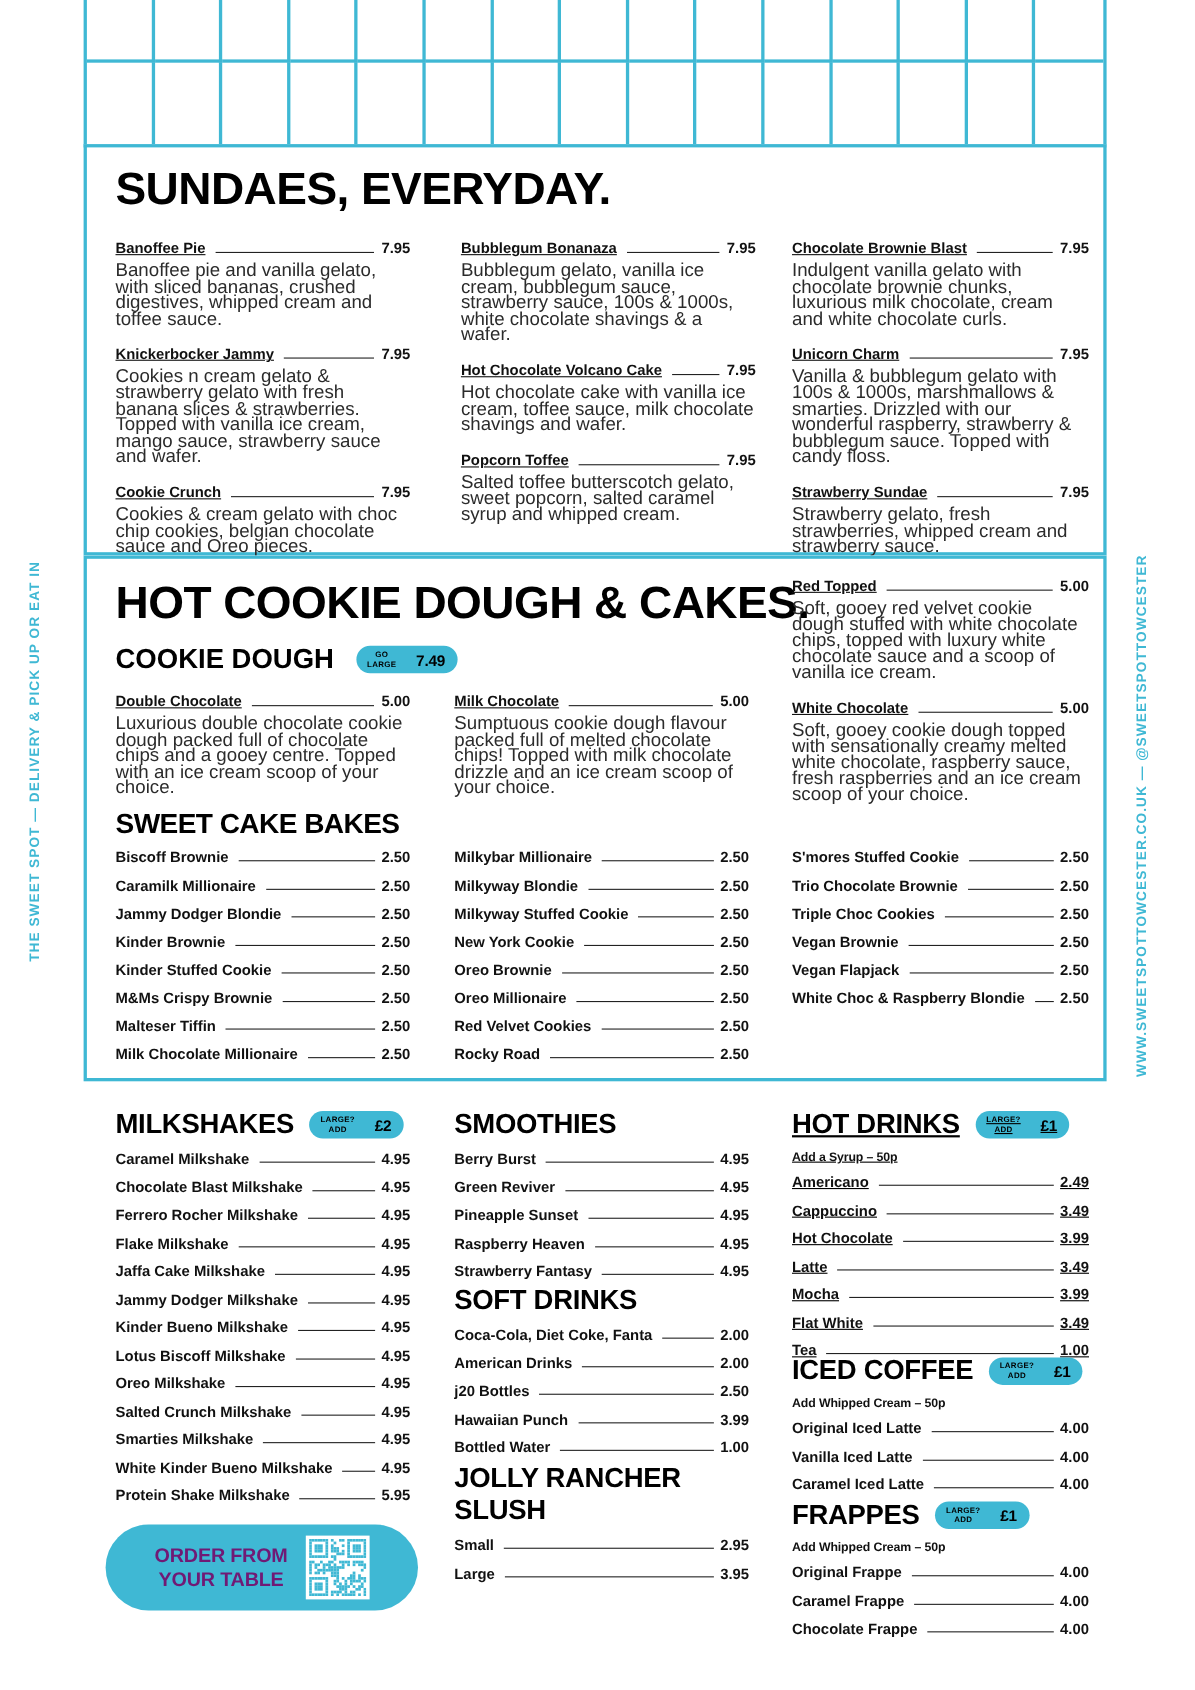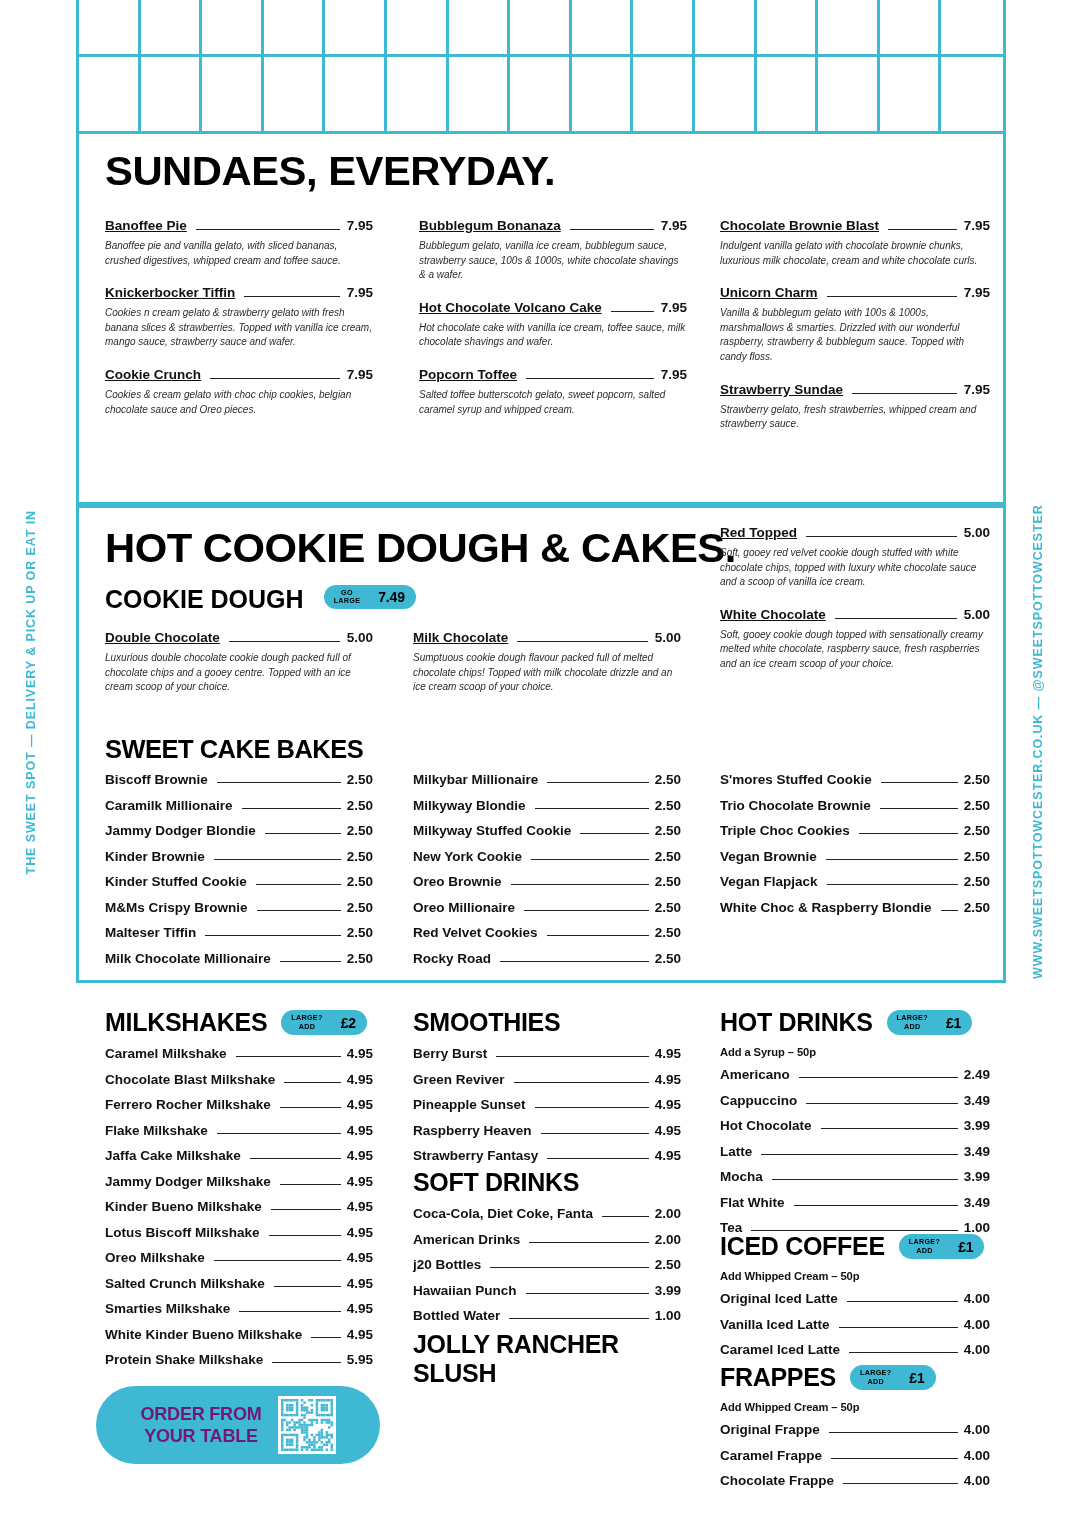--- a/index.html
+++ b/index.html
@@ -78,22 +78,22 @@
   }
   .itemrow .nm { flex: 0 0 auto; text-decoration: underline; }
   .itemrow .dots {
     flex: 1 1 auto;
     border-bottom: 1.4px solid #222;
     margin: 0 7px 4px 9px;
     min-width: 14px;
   }
   .itemrow .pr { flex: 0 0 auto; font-weight: 700; }
   .desc {
-    font-size: 10px; line-height: 14.6px; color: #2b2b2b;
-    font-weight: 400; margin-top: 5px; margin-bottom: 17px; font-style: italic;
+    font-size: 17px; line-height: 14.6px; color: #2b2b2b;
+    font-weight: 400; margin-top: 5px; margin-bottom: 17px;
   }
 
   
   .listrow {
     display: flex; align-items: flex-end;
     font-size: 13.5px; font-weight: 700; color: #111;
     white-space: nowrap; margin-bottom: 10.5px;
   }
   .listrow .nm { flex: 0 0 auto; }
   .listrow .dots {
@@ -187,21 +187,21 @@
       <div>
         <div class="itemrow">
           <span class="nm">Banoffee Pie</span>
           <span class="dots"></span>
           <span class="pr">7.95</span>
         </div>
         <div class="desc">Banoffee pie and vanilla gelato, with sliced bananas, crushed digestives, whipped cream and toffee sauce.</div>
       </div>
       <div>
         <div class="itemrow">
-          <span class="nm">Knickerbocker Tiffin</span>
+          <span class="nm">Knickerbocker Jammy</span>
           <span class="dots"></span>
           <span class="pr">7.95</span>
         </div>
         <div class="desc">Cookies n cream gelato &amp; strawberry gelato with fresh banana slices &amp; strawberries. Topped with vanilla ice cream, mango sauce, strawberry sauce and wafer.</div>
       </div>
       <div>
         <div class="itemrow">
           <span class="nm">Cookie Crunch</span>
           <span class="dots"></span>
           <span class="pr">7.95</span>
@@ -258,21 +258,21 @@
           <span class="dots"></span>
           <span class="pr">7.95</span>
         </div>
         <div class="desc">Strawberry gelato, fresh strawberries, whipped cream and strawberry sauce.</div>
       </div>
     </div>
 
   <div class="panel panel-cookie"></div>
   <div class="bigtitle h-cookie">HOT COOKIE DOUGH &amp; CAKES.</div>
 
-  <div style="position:absolute; left:105px; top:585px; display:flex; align-items:flex-start; gap:20px;">
+  <div style="position:absolute; left:105px; top:585px; display:flex; align-items:center; gap:20px;">
     <span class="h-sub">COOKIE DOUGH</span>
     <span class="pill">
       <span class="lab">
         <span>GO</span><br><span>LARGE</span>
       </span>
       <span class="amt">7.49</span>
     </span>
   </div>
 
   <div class="col" style="left:105px; top:630px; width:268px;" id="ck-l">
@@ -574,23 +574,35 @@
           <span class="dots"></span>
           <span class="pr">1.00</span>
         </div>
       </div>
   </div>
 
   <div class="zone" style="left:413px; top:1330px; width:268px;">
     <div class="zone-h">
       <span class="ttl">JOLLY RANCHER SLUSH</span>
     </div>
+    <div id="sl-list">
+        <div class="listrow">
+          <span class="nm">Small</span>
+          <span class="dots"></span>
+          <span class="pr">2.95</span>
+        </div>
+        <div class="listrow">
+          <span class="nm">Large</span>
+          <span class="dots"></span>
+          <span class="pr">3.95</span>
+        </div>
+      </div>
   </div>
 
-  <div class="zone" style="left:720px; top:1008px; width:270px;">
+  <div class="zone" style="left:720px; top:1008px; width:270px;text-decoration:underline;">
     <div class="zone-h">
       <span class="ttl">HOT DRINKS</span>
       <span class="pill">
         <span class="lab">
           <span>LARGE?</span><br><span>ADD</span>
         </span>
         <span class="amt">£1</span>
       </span>
     </div>
     <div class="note">Add a Syrup – 50p</div>

